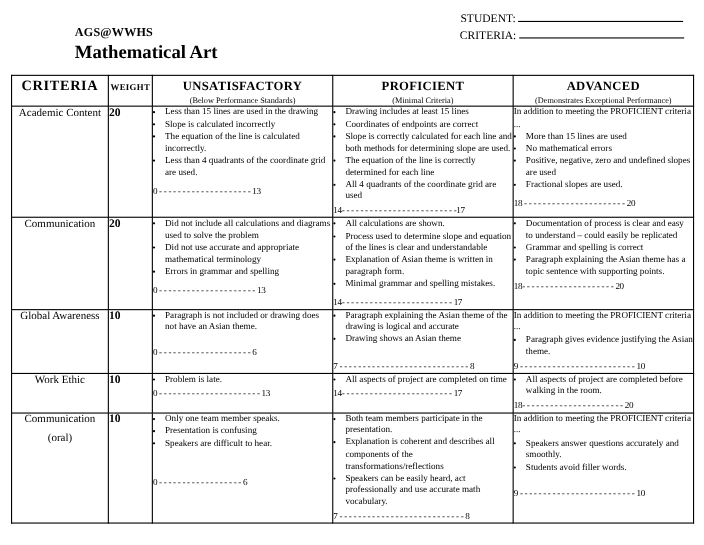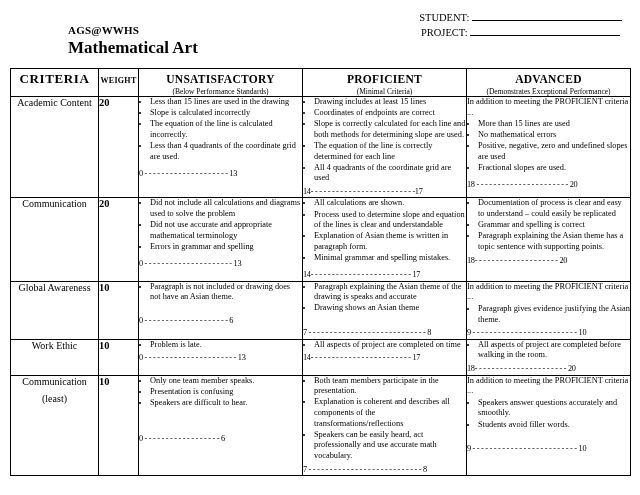--- a/index.html
+++ b/index.html
@@ -160,21 +160,21 @@
     <div class="header-left">
       <div class="school">AGS@WWHS</div>
       <div class="doc-title">Mathematical Art</div>
     </div>
     <div class="header-right">
       <div class="hr-line">
         <span>STUDENT:</span>
         <span class="fill f-long"></span>
       </div>
       <div class="hr-line">
-        <span>PROJECT:</span>
+        <span>CRITERIA:</span>
         <span class="fill f-long"></span>
       </div>
     </div>
   </div>
 
   <table class="rubric">
     <colgroup>
       <col class="th-crit">
       <col class="th-weight">
       <col class="th-col">
@@ -284,21 +284,21 @@
         <td class="weight">10</td>
         <td class="cell">
           <ul class="b">
             <li>Paragraph is not included or drawing does not have an Asian theme.</li>
           </ul>
           <div class="spacer-md"></div>
           <div class="scale">0 - - - - - - - - - -  - - - - - - - - - - 6</div>
         </td>
         <td class="cell">
           <ul class="b">
-            <li>Paragraph explaining the Asian theme of the drawing is speaks and accurate</li>
+            <li>Paragraph explaining the Asian theme of the drawing is logical and accurate</li>
             <li>Drawing shows an Asian theme</li>
           </ul>
           <div class="spacer-md"></div>
           <div class="scale">7 - - - - - - - - - - - - - - - - -  - - - - - - - - - - - 8</div>
         </td>
         <td class="cell">
           <p class="intro">In addition to meeting the PROFICIENT criteria ...</p>
           <ul class="b">
             <li>Paragraph gives evidence justifying the Asian theme.</li>
           </ul>
@@ -327,21 +327,21 @@
           <ul class="b">
             <li>All aspects of project are completed before walking in the room.</li>
           </ul>
           <div class="scale">18- - - - - - - - -  - - - - - - - - - - - - - 20</div>
         </td>
       </tr>
 
       <tr>
         <td class="crit">
           <span>Communication</span>
-          <span class="sub">(least)</span>
+          <span class="sub">(oral)</span>
         </td>
         <td class="weight">10</td>
         <td class="cell">
           <ul class="b">
             <li>Only one team member speaks.</li>
             <li>Presentation is confusing</li>
             <li>Speakers are difficult to hear.</li>
           </ul>
           <div class="spacer-lg"></div>
           <div class="scale">0 - - - - - - - - -  - - - - - - - - - 6</div>

